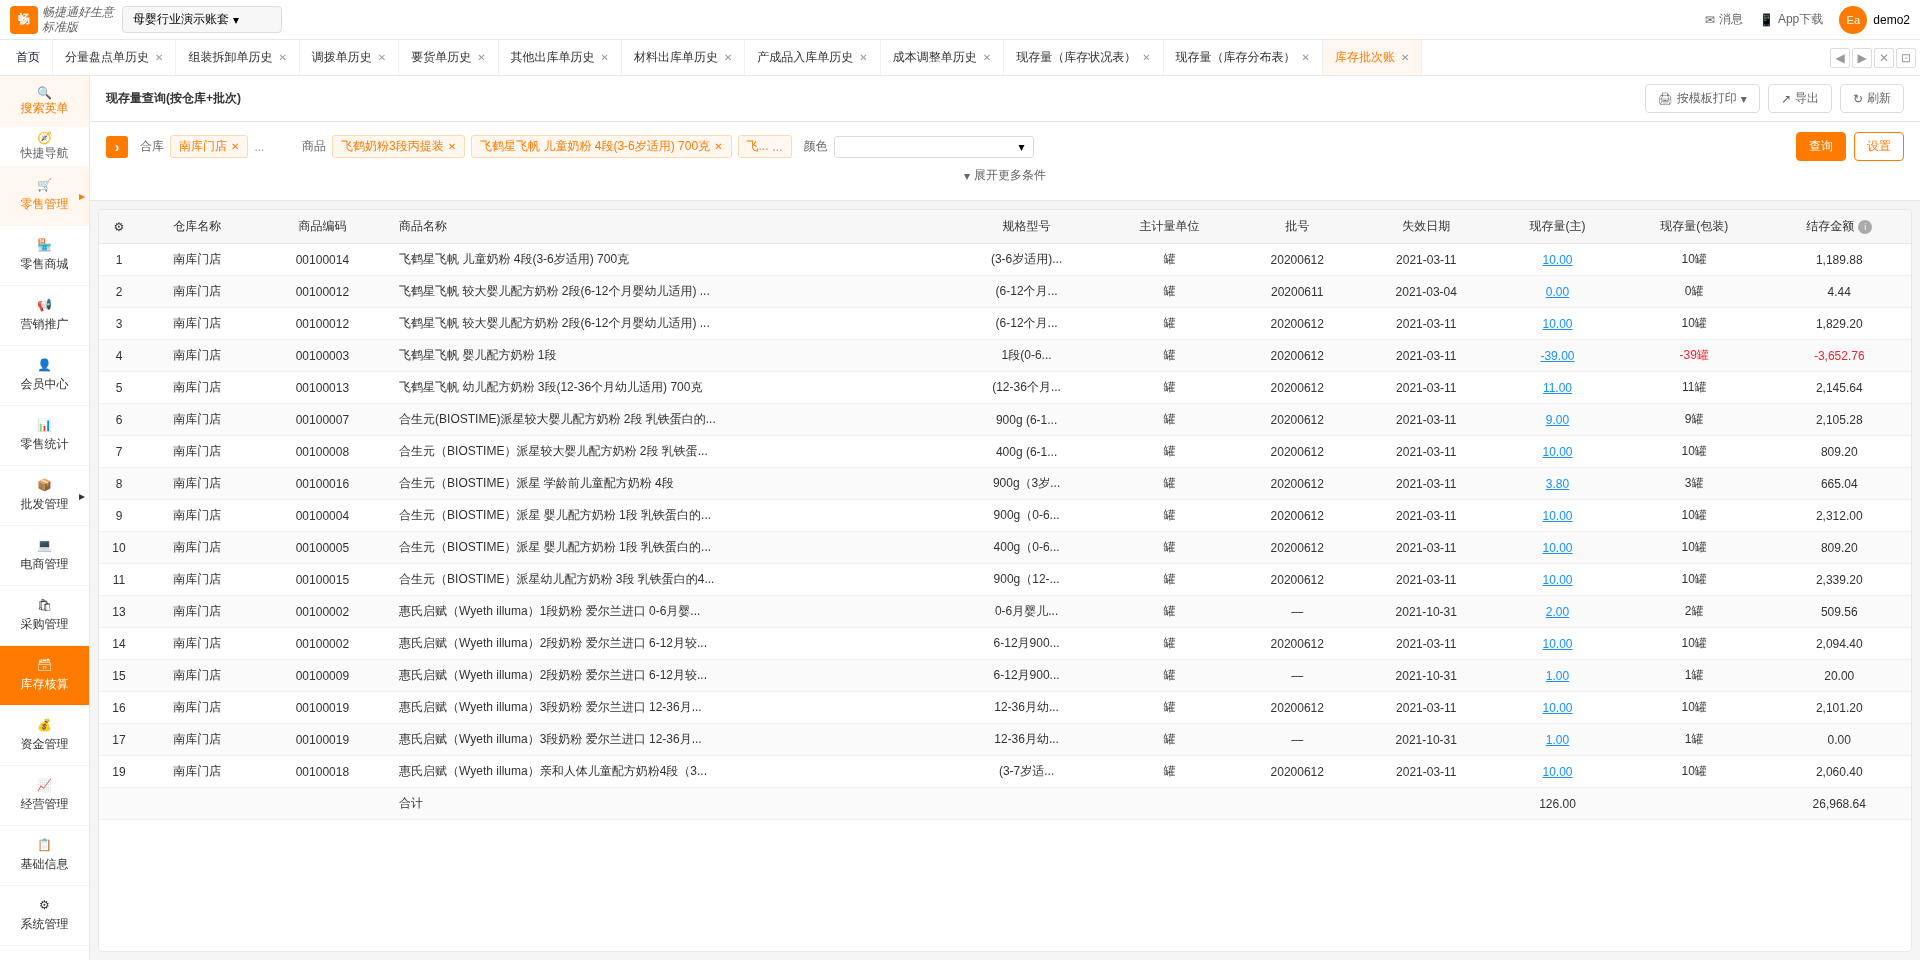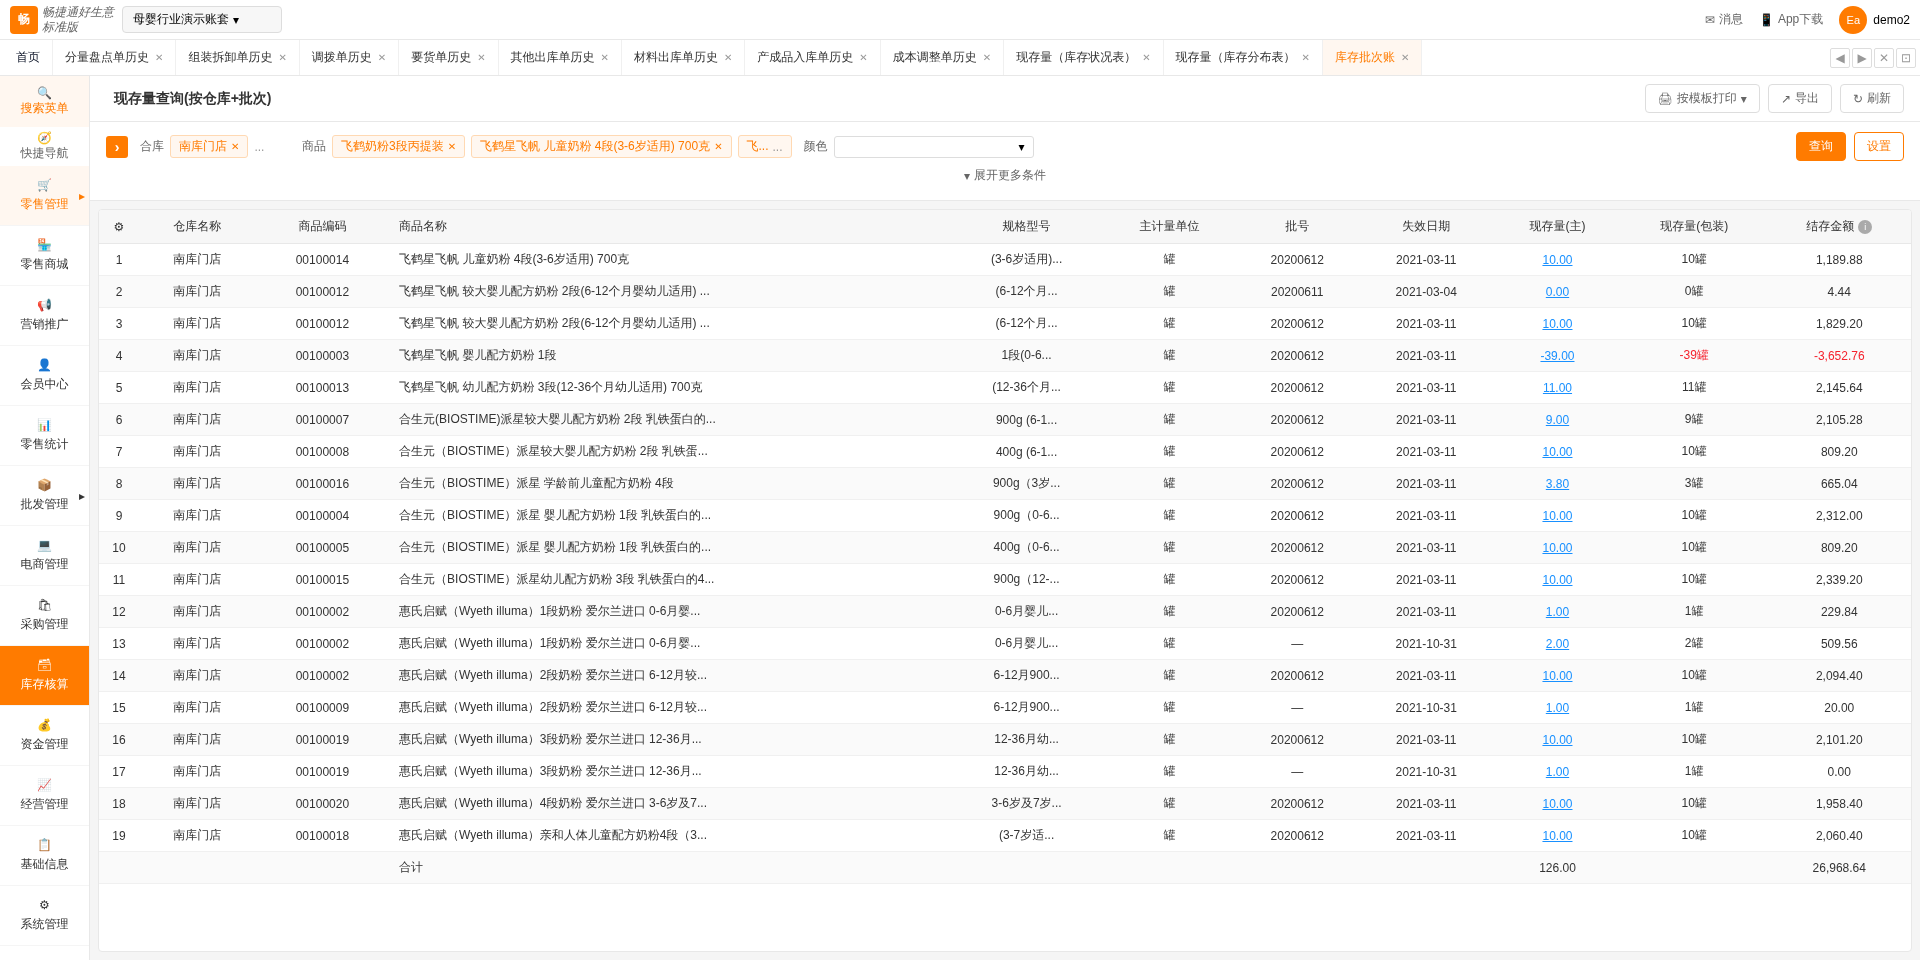--- a/index.html
+++ b/index.html
@@ -121,21 +121,21 @@
       background: #f5f5f5;
     }
 
     
     .page-header {
       background: #fff;
       padding: 8px 16px;
       display: flex; align-items: center; justify-content: space-between;
       border-bottom: 1px solid #e8e8e8;
     }
-    .page-title { font-size: 14px; font-weight: bold; color: #333; margin-left: 8px; }
+    .page-title { font-size: 12px; font-weight: bold; color: #333; }
     .page-actions { display: flex; align-items: center; gap: 8px; }
     .action-btn {
       display: flex; align-items: center; gap: 4px;
       padding: 5px 12px; border-radius: 4px; cursor: pointer;
       border: 1px solid #ddd; background: #fff; color: #666; font-size: 12px;
     }
     .action-btn.primary { background: #ff7b00; color: white; border-color: #ff7b00; }
     .action-btn.outline { background: #fff; color: #ff7b00; border-color: #ff7b00; }
 
     
@@ -627,41 +627,26 @@
     <td>罐</td>
     <td>20200612</td>
     <td>2021-03-11</td>
     <td class="">
       <span class="link-text ">10.00</span>
     </td>
     <td class="">10罐</td>
     <td class="col-balance ">2,339.20</td>
   </tr>
             <tr>
-    <td>12</td>
+    <td>13</td>
     <td>南库门店</td>
     <td>00100002</td>
     <td class="col-name" style="text-align:left;">惠氏启赋（Wyeth illuma）1段奶粉 爱尔兰进口 0-6月婴...</td>
     <td>0-6月婴儿...</td>
     <td>罐</td>
-    <td>20200612</td>
-    <td>2021-03-11</td>
-    <td class="">
-      <span class="link-text ">1.00</span>
-    </td>
-    <td class="">1罐</td>
-    <td class="col-balance ">229.84</td>
-  </tr>
-            <tr>
-    <td>13</td>
-    <td>南库门店</td>
-    <td>00100002</td>
-    <td class="col-name" style="text-align:left;">惠氏启赋（Wyeth illuma）1段奶粉 爱尔兰进口 0-6月婴...</td>
-    <td>0-6月婴儿...</td>
-    <td>罐</td>
     <td>—</td>
     <td>2021-10-31</td>
     <td class="">
       <span class="link-text ">2.00</span>
     </td>
     <td class="">2罐</td>
     <td class="col-balance ">509.56</td>
   </tr>
             <tr>
     <td>14</td>
@@ -715,35 +700,20 @@
     <td class="col-name" style="text-align:left;">惠氏启赋（Wyeth illuma）3段奶粉 爱尔兰进口 12-36月...</td>
     <td>12-36月幼...</td>
     <td>罐</td>
     <td>—</td>
     <td>2021-10-31</td>
     <td class="">
       <span class="link-text ">1.00</span>
     </td>
     <td class="">1罐</td>
     <td class="col-balance ">0.00</td>
-  </tr>
-            <tr>
-    <td>18</td>
-    <td>南库门店</td>
-    <td>00100020</td>
-    <td class="col-name" style="text-align:left;">惠氏启赋（Wyeth illuma）4段奶粉 爱尔兰进口 3-6岁及7...</td>
-    <td>3-6岁及7岁...</td>
-    <td>罐</td>
-    <td>20200612</td>
-    <td>2021-03-11</td>
-    <td class="">
-      <span class="link-text ">10.00</span>
-    </td>
-    <td class="">10罐</td>
-    <td class="col-balance ">1,958.40</td>
   </tr>
             <tr>
     <td>19</td>
     <td>南库门店</td>
     <td>00100018</td>
     <td class="col-name" style="text-align:left;">惠氏启赋（Wyeth illuma）亲和人体儿童配方奶粉4段（3...</td>
     <td>(3-7岁适...</td>
     <td>罐</td>
     <td>20200612</td>
     <td>2021-03-11</td>

